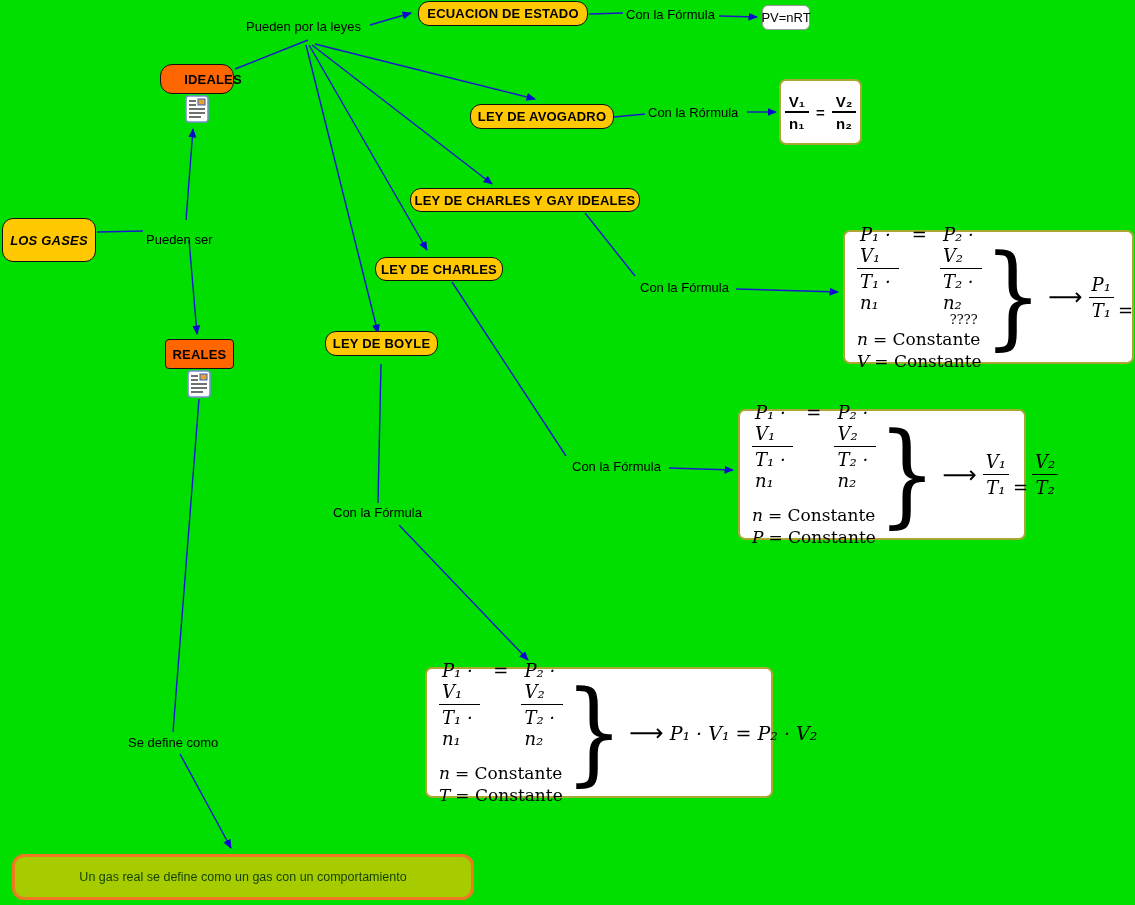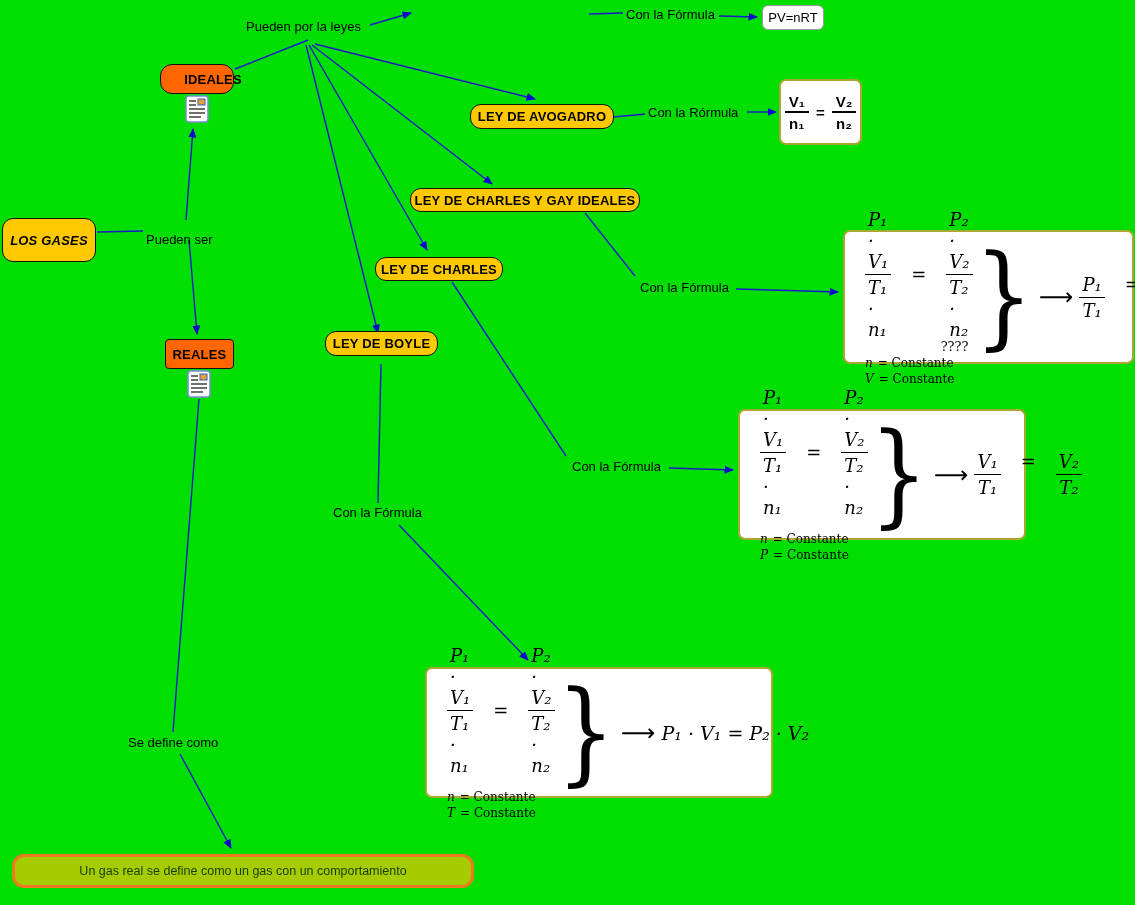--- a/index.html
+++ b/index.html
@@ -24,47 +24,47 @@
   .italic{font-style:italic;}
   .lbl{
     position:absolute;font-size:13px;color:#000;white-space:nowrap;
   }
   .fbox{
     position:absolute;background:#FFFFFF;
     border:2px solid #A8A832;border-radius:7px;
     display:flex;align-items:center;
     box-sizing:border-box;color:#000;
     font-family:"DejaVu Serif",serif;
-    padding:4px 20px;
+    padding:4px 12px;
   }
   .plainbox{
     position:absolute;background:#FFFFFF;
     border:1.5px solid #9A9A9A;border-radius:6px;
     display:flex;align-items:center;justify-content:center;
     font-family:"Liberation Sans",sans-serif;
     font-size:13px;color:#000;box-sizing:border-box;
   }
   
   .frac{display:inline-flex;flex-direction:column;align-items:center;font-style:italic;}
   .frac .fnum{padding:0 3px 2px;border-bottom:1.1px solid #000;}
   .frac .fden{padding:2px 3px 0;}
-  .eq-row{display:flex;align-items:center;gap:20px;font-size:18px;}
+  .eq-row{display:flex;align-items:flex-start;gap:13px;font-size:18px;}
   .fx-left{display:flex;flex-direction:column;}
   .fx-noise{text-align:right;font-size:13px;margin:-1px 4px 0 0;font-style:normal;}
-  .fx-const{font-size:12px;margin-top:2px;white-space:nowrap;}
+  .fx-const{font-size:17px;margin-top:2px;white-space:nowrap;}
   .fx-const .cvar{font-style:italic;margin-right:5px;}
   .fx-const:first-of-type{margin-top:9px;}
   .fx-brace{
     font-family:"DejaVu Serif",serif;font-size:92px;font-weight:400;
     transform:scaleY(1.22);line-height:1;margin:0 0 0 2px;align-self:center;
   }
   .fx-arrow{
     font-family:"DejaVu Sans",sans-serif;font-size:24px;margin:0 6px;align-self:center;
   }
-  .fx-result{font-size:18px;display:flex;align-items:flex-start;gap:20px;}
+  .fx-result{font-size:18px;display:flex;align-items:flex-end;gap:4px;}
   .fx-result-inline{font-size:19px;font-style:italic;white-space:nowrap;}
   
   .av-row{display:flex;align-items:center;gap:7px;font-family:"Liberation Sans",sans-serif;font-weight:bold;font-size:15px;}
   .av-row .frac{font-style:normal;}
   .av-row .frac .fnum{border-bottom:2px solid #000;padding:0 4px 1px;}
   .defbox{
     position:absolute;background:#A6CC00;
     border:3px solid #F07820;border-radius:12px;
     color:#143E00;font-size:12.5px;line-height:1.45;text-align:center;
     display:flex;flex-direction:column;justify-content:center;
@@ -104,20 +104,21 @@
       <line x1="186" y1="220" x2="193" y2="129" marker-end="url(#arr)"></line>
       <line x1="189" y1="240" x2="197" y2="334" marker-end="url(#arr)"></line>
       <line x1="199" y1="399" x2="173" y2="732"></line>
       <line x1="180" y1="754" x2="231" y2="848" marker-end="url(#arr)"></line>
     </g>
   </svg>
 
   <div class="node yellow italic" style="left:2px;top:218px;width:94px;height:44px;">LOS GASES</div>
   <div class="node orange" style="left:160px;top:64px;width:74px;height:30px;border-radius:12px;padding-left:32px;">IDEALES</div>
   <div class="node orange" style="left:165px;top:339px;width:69px;height:30px;border-radius:4px;">REALES</div>
+  <div class="node yellow" style="left:418px;top:1px;width:170px;height:25px;">ECUACION DE ESTADO</div>
   <div class="node yellow" style="left:470px;top:104px;width:144px;height:25px;">LEY DE AVOGADRO</div>
   <div class="node yellow" style="left:410px;top:188px;width:230px;height:24px;">LEY DE CHARLES Y GAY IDEALES</div>
   <div class="node yellow" style="left:375px;top:257px;width:128px;height:24px;">LEY DE CHARLES</div>
   <div class="node yellow" style="left:325px;top:331px;width:113px;height:25px;">LEY DE BOYLE</div>
 
   <svg class="res-icon" style="left:185px;top:95px;" width="24" height="28" viewBox="0 0 24 28">
     <rect x="1" y="1" width="22" height="26" rx="3" fill="#FFFFFF" stroke="#7A8FD4" stroke-width="1.6"></rect>
     <rect x="13" y="4" width="7" height="6" fill="#E8A030" stroke="#3060C0" stroke-width="1"></rect>
     <line x1="4" y1="6" x2="11" y2="6" stroke="#333" stroke-width="1.4"></line>
     <line x1="4" y1="10" x2="11" y2="10" stroke="#333" stroke-width="1.4"></line>
@@ -137,21 +138,21 @@
 
   <div class="lbl" style="left:246px;top:19px;">Pueden por la leyes</div>
   <div class="lbl" style="left:146px;top:232px;">Pueden ser</div>
   <div class="lbl" style="left:626px;top:7px;">Con la Fórmula</div>
   <div class="lbl" style="left:648px;top:105px;">Con la Rórmula</div>
   <div class="lbl" style="left:640px;top:280px;">Con la Fórmula</div>
   <div class="lbl" style="left:572px;top:459px;">Con la Fórmula</div>
   <div class="lbl" style="left:333px;top:505px;">Con la Fórmula</div>
   <div class="lbl" style="left:128px;top:735px;">Se define como</div>
 
-  <div class="plainbox" style="left:762px;top:5px;width:62px;height:25px;">PV=nRT</div>
+  <div class="plainbox" style="left:762px;top:5px;width:48px;height:25px;">PV=nRT</div>
 
   <div class="fbox" style="left:779px;top:79px;width:83px;height:66px;justify-content:center;">
     <div class="av-row">
       <span class="frac">
         <span class="fnum">V₁</span>
         <span class="fden">n₁</span>
       </span>
       <span>=</span>
       <span class="frac">
         <span class="fnum">V₂</span>
@@ -234,17 +235,17 @@
         </span>
       </div>
       <div class="fx-const" style="margin-top:14px;"><span class="cvar">n</span><span>= Constante</span></div>
       <div class="fx-const"><span class="cvar">T</span><span>= Constante</span></div>
     </div>
     <div class="fx-brace">}</div>
     <div class="fx-arrow">⟶</div>
     <div class="fx-result-inline">P₁ · V₁ = P₂ · V₂</div>
   </div>
 
-  <div class="defbox" style="left:12px;top:854px;width:462px;height:34px;">
+  <div class="defbox" style="left:12px;top:854px;width:462px;height:46px;">
     <div>Un gas real se define como un gas con un comportamiento</div>
   </div>
 
 </div>
 
 </body></html>

